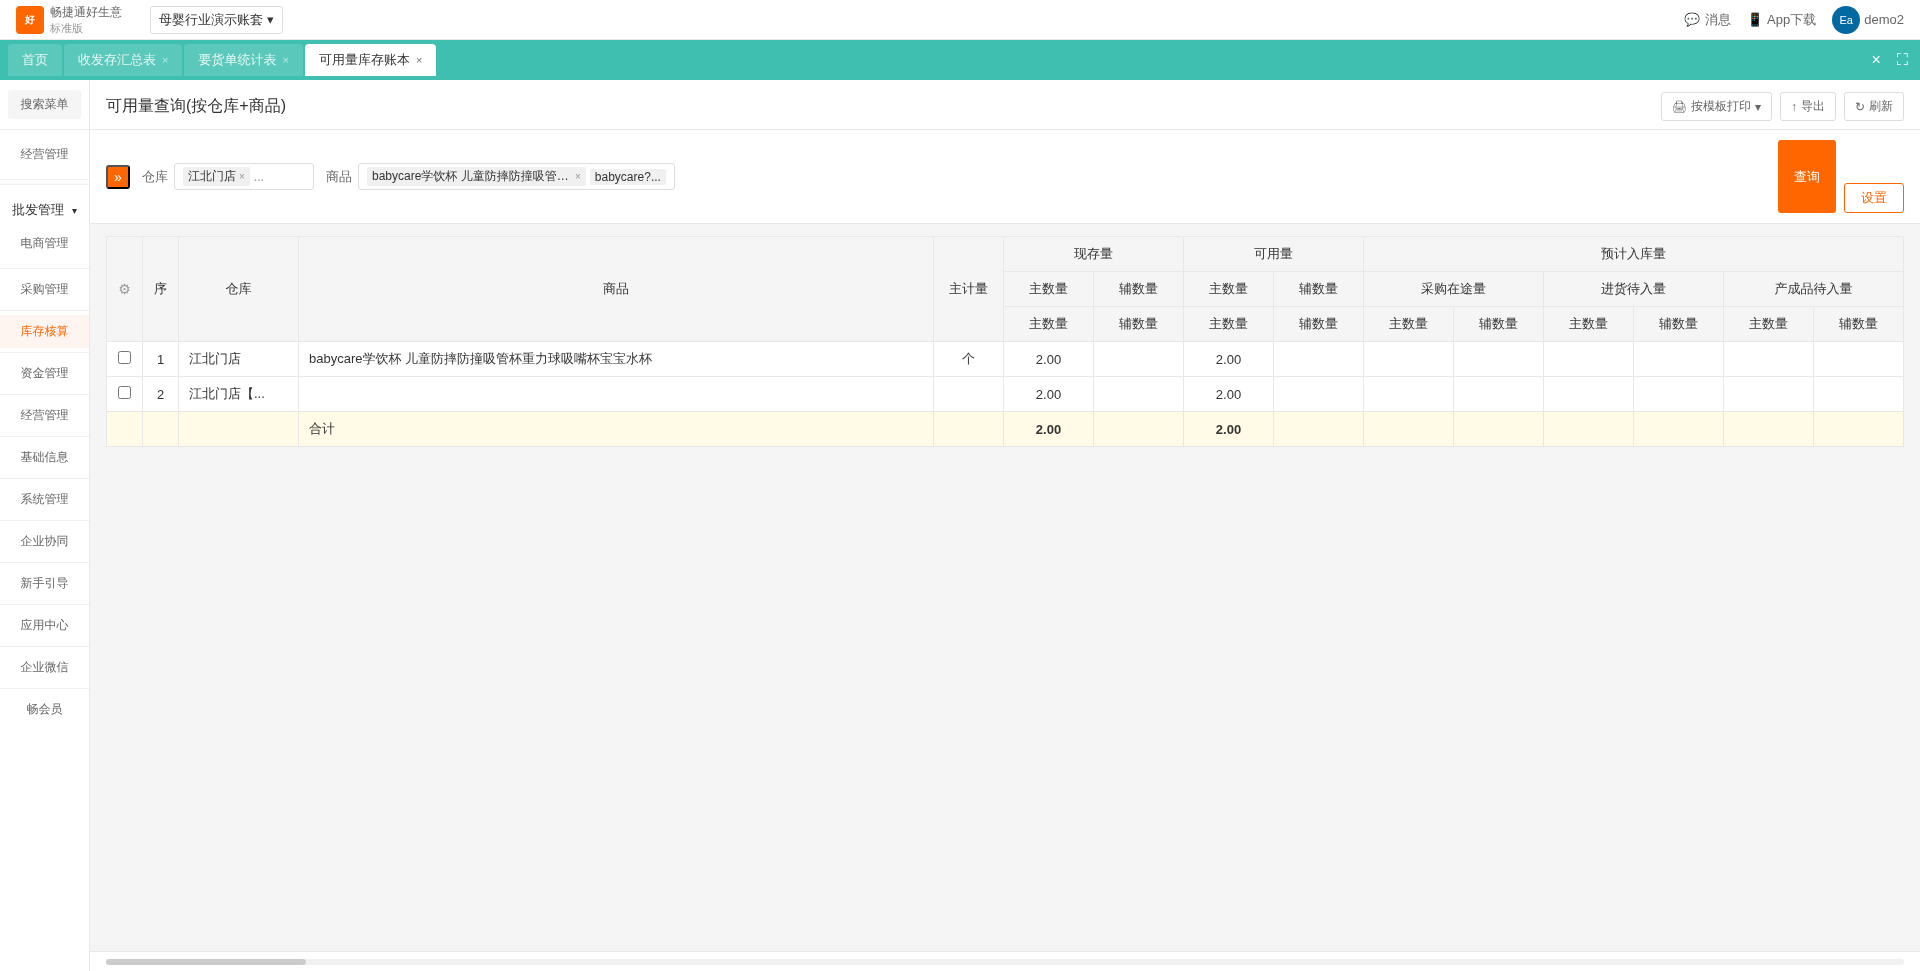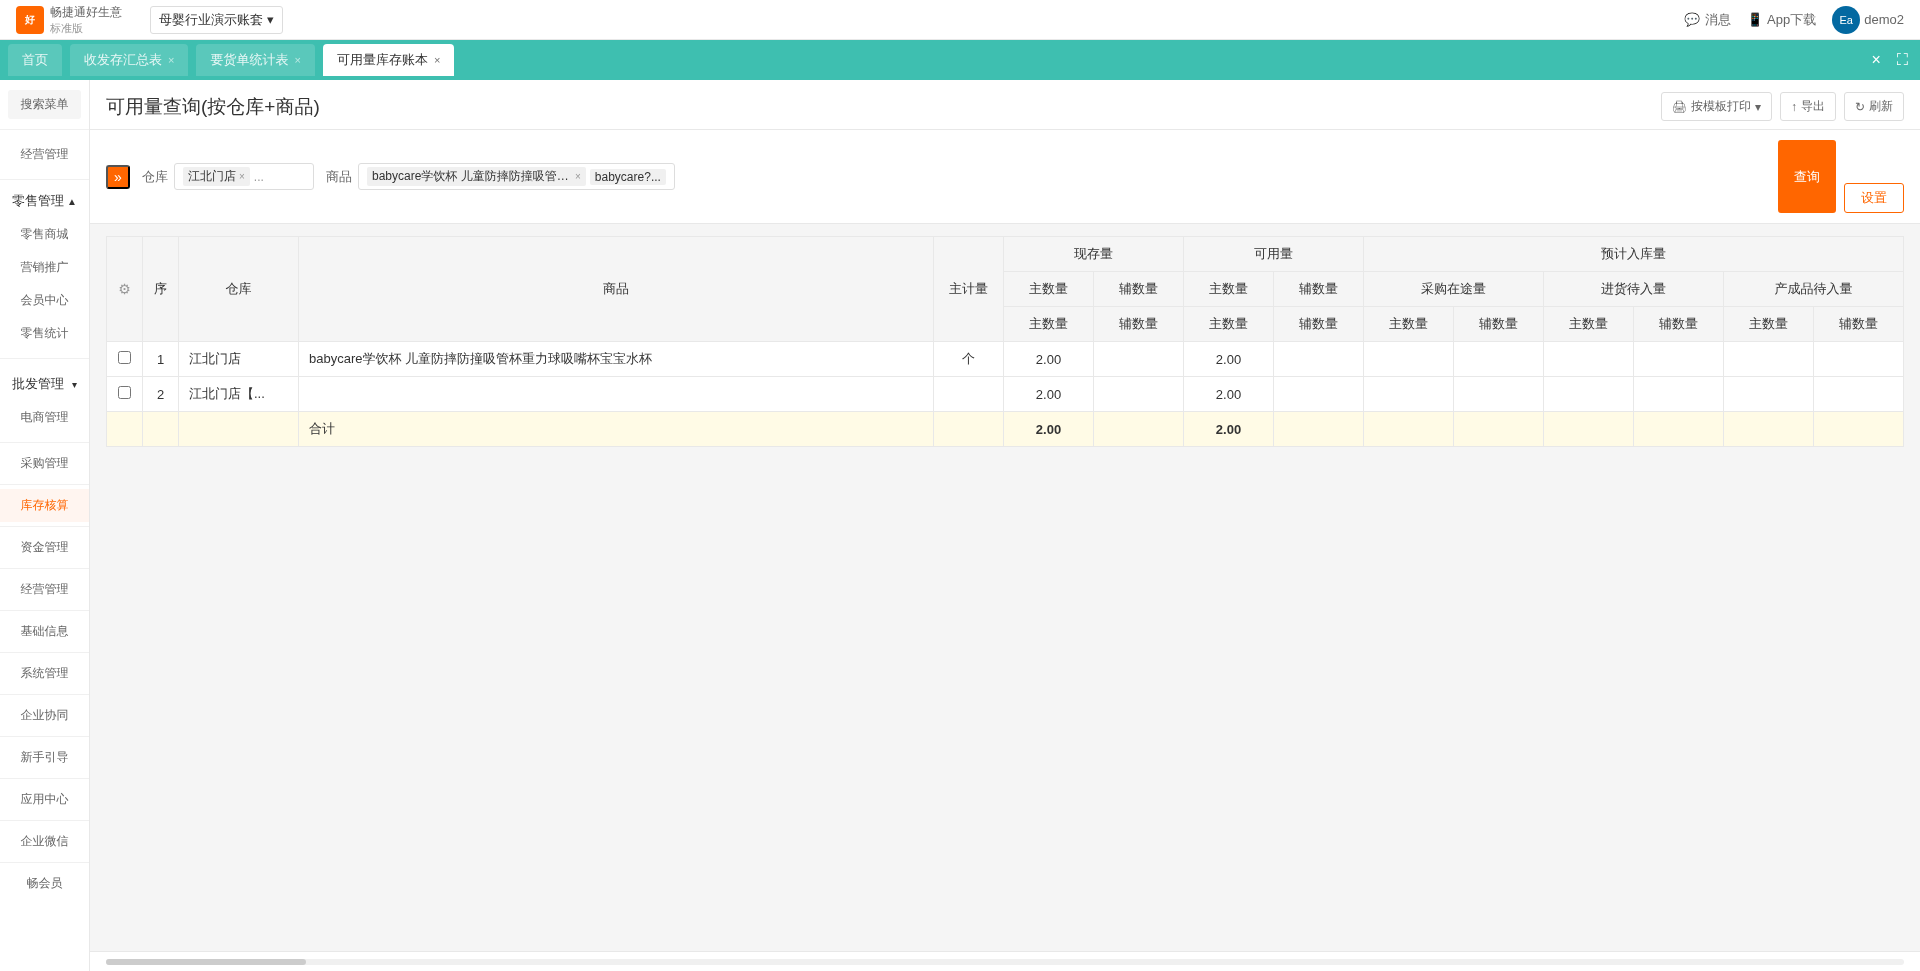--- a/index.html
+++ b/index.html
@@ -11,21 +11,21 @@
     .logo-area { display: flex; align-items: center; gap: 6px; }
     .logo-icon { width: 28px; height: 28px; background: #ff6600; border-radius: 4px; display: flex; align-items: center; justify-content: center; color: white; font-size: 10px; font-weight: bold; }
     .logo-text { font-size: 12px; color: #666; }
     .template-label { font-size: 11px; color: #999; }
     .company-selector { display: flex; align-items: center; gap: 4px; font-size: 13px; color: #333; cursor: pointer; margin-left: 20px; padding: 4px 8px; border: 1px solid #ddd; border-radius: 3px; background: #fff; }
     .top-bar-right { display: flex; align-items: center; gap: 16px; }
     .top-right-item { display: flex; align-items: center; gap: 4px; font-size: 13px; color: #666; cursor: pointer; }
     .user-avatar { width: 28px; height: 28px; border-radius: 50%; background: #0369a1; display: flex; align-items: center; justify-content: center; color: white; font-size: 11px; }
 
     
-    .tab-bar { height: 40px; background: #3ebfb0; display: flex; align-items: center; padding: 0 8px; flex-shrink: 0; gap: 8px; position: relative; }
+    .tab-bar { height: 40px; background: #3ebfb0; display: flex; align-items: center; padding: 0 8px; flex-shrink: 0; gap: 2px; position: relative; }
     .tab { height: 32px; padding: 0 14px; display: flex; align-items: center; gap: 6px; border-radius: 4px 4px 0 0; font-size: 13px; cursor: pointer; color: rgba(255,255,255,0.85); background: rgba(255,255,255,0.15); }
     .tab.active { background: #fff; color: #333; border-radius: 4px 4px 0 0; }
     .tab-close { font-size: 11px; color: inherit; opacity: 0.7; cursor: pointer; }
     .tab-bar-actions { margin-left: auto; display: flex; align-items: center; gap: 8px; }
     .tab-bar-btn { color: white; font-size: 16px; cursor: pointer; padding: 4px; }
 
     
     .main-layout { display: flex; flex: 1; overflow: hidden; }
 
     
@@ -39,21 +39,21 @@
     .sidebar-section-header .arrow { font-size: 10px; }
     .sidebar-item { padding: 8px 12px; font-size: 12px; color: #666; cursor: pointer; text-align: center; }
     .sidebar-item.active { color: #ff6600; background: #fff5f0; font-weight: 500; }
     .sidebar-divider { height: 1px; background: #f0f0f0; margin: 4px 0; }
 
     
     .content-area { flex: 1; display: flex; flex-direction: column; overflow: hidden; }
 
     
     .page-header { padding: 12px 16px 8px; background: #fff; border-bottom: 1px solid #e8e8e8; display: flex; align-items: center; justify-content: space-between; flex-shrink: 0; }
-    .page-title { font-size: 19px; font-weight: 500; color: #333; }
+    .page-title { font-size: 16px; font-weight: 500; color: #333; }
     .page-actions { display: flex; align-items: center; gap: 8px; }
     .action-btn { display: flex; align-items: center; gap: 4px; padding: 5px 10px; border: 1px solid #ddd; border-radius: 3px; background: #fff; font-size: 12px; color: #666; cursor: pointer; }
 
     
     .filter-bar { padding: 10px 16px; background: #fff; border-bottom: 1px solid #e8e8e8; display: flex; align-items: center; gap: 12px; flex-shrink: 0; }
     .filter-expand-btn { width: 24px; height: 24px; background: #ff6600; border-radius: 3px; display: flex; align-items: center; justify-content: center; color: white; cursor: pointer; font-size: 14px; }
     .filter-item { display: flex; align-items: center; gap: 6px; }
     .filter-label { font-size: 13px; color: #666; white-space: nowrap; }
     .filter-tags { display: flex; align-items: center; gap: 4px; padding: 3px 8px; border: 1px solid #ddd; border-radius: 3px; min-width: 140px; background: #fff; }
     .filter-tag { display: flex; align-items: center; gap: 3px; background: #f0f0f0; border-radius: 2px; padding: 1px 5px; font-size: 12px; color: #333; }
@@ -134,30 +134,20 @@
 </div>
 
 <div class="main-layout">
 
   <div class="sidebar">
     <div class="sidebar-search">
       <button class="sidebar-search-btn">搜索菜单</button>
     </div>
     <div class="sidebar-nav">
       <div class="sidebar-nav-item">经营管理</div>
-    </div>
-    <div class="sidebar-section">
-      <div class="sidebar-section-header">
-        <span>零售管理</span>
-        <span class="arrow">▲</span>
-      </div>
-      <div class="sidebar-item">零售商城</div>
-      <div class="sidebar-item">营销推广</div>
-      <div class="sidebar-item">会员中心</div>
-      <div class="sidebar-item">零售统计</div>
     </div>
     <div class="sidebar-divider"></div>
     <div class="sidebar-section">
       <div class="sidebar-section-header">
         <span>批发管理</span>
         <span class="arrow">▾</span>
       </div>
       <div class="sidebar-item">电商管理</div>
     </div>
     <div class="sidebar-divider"></div>

